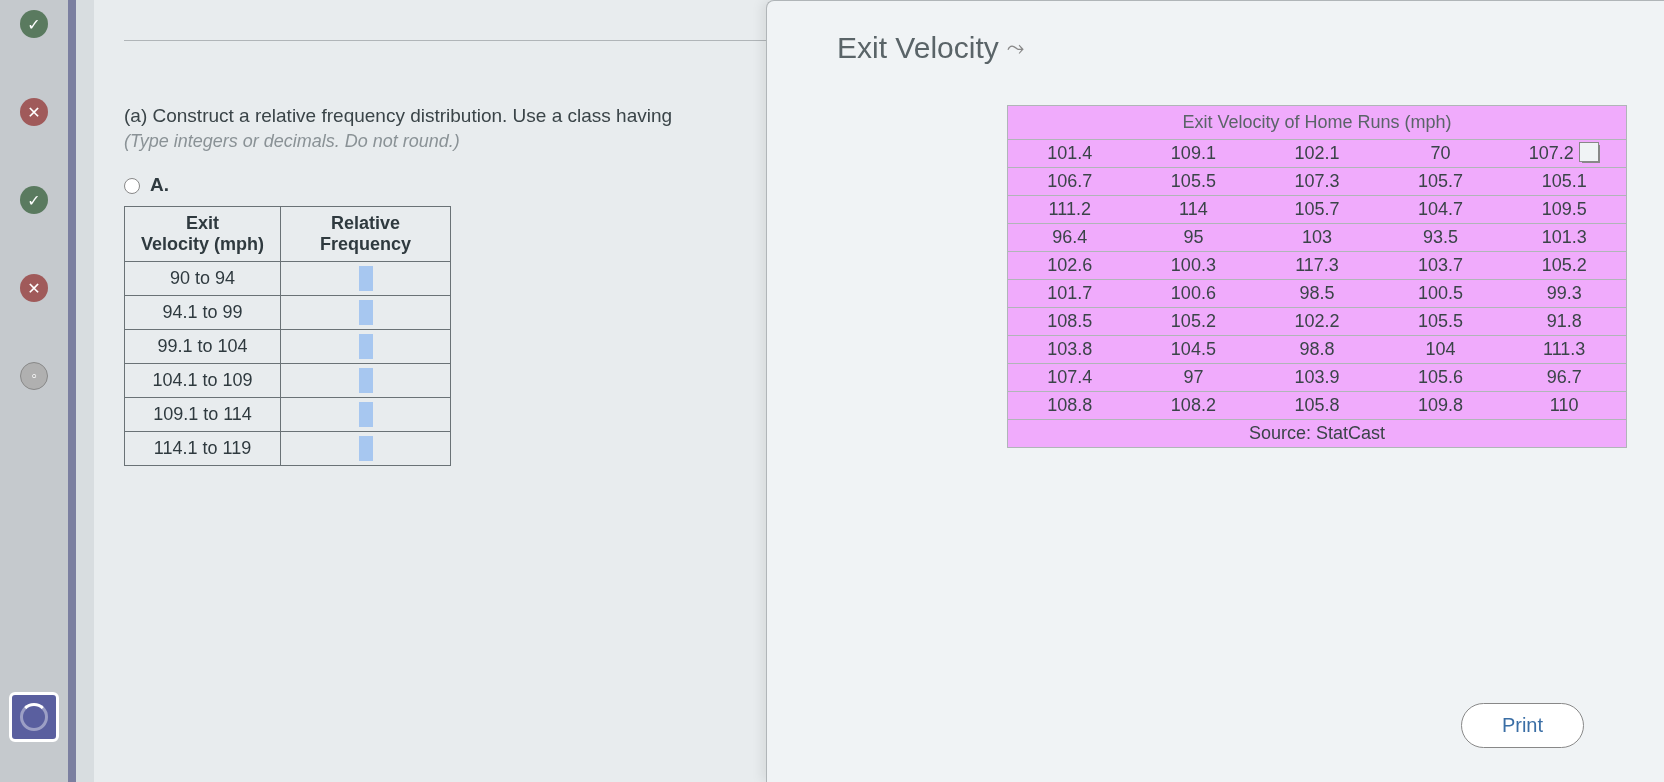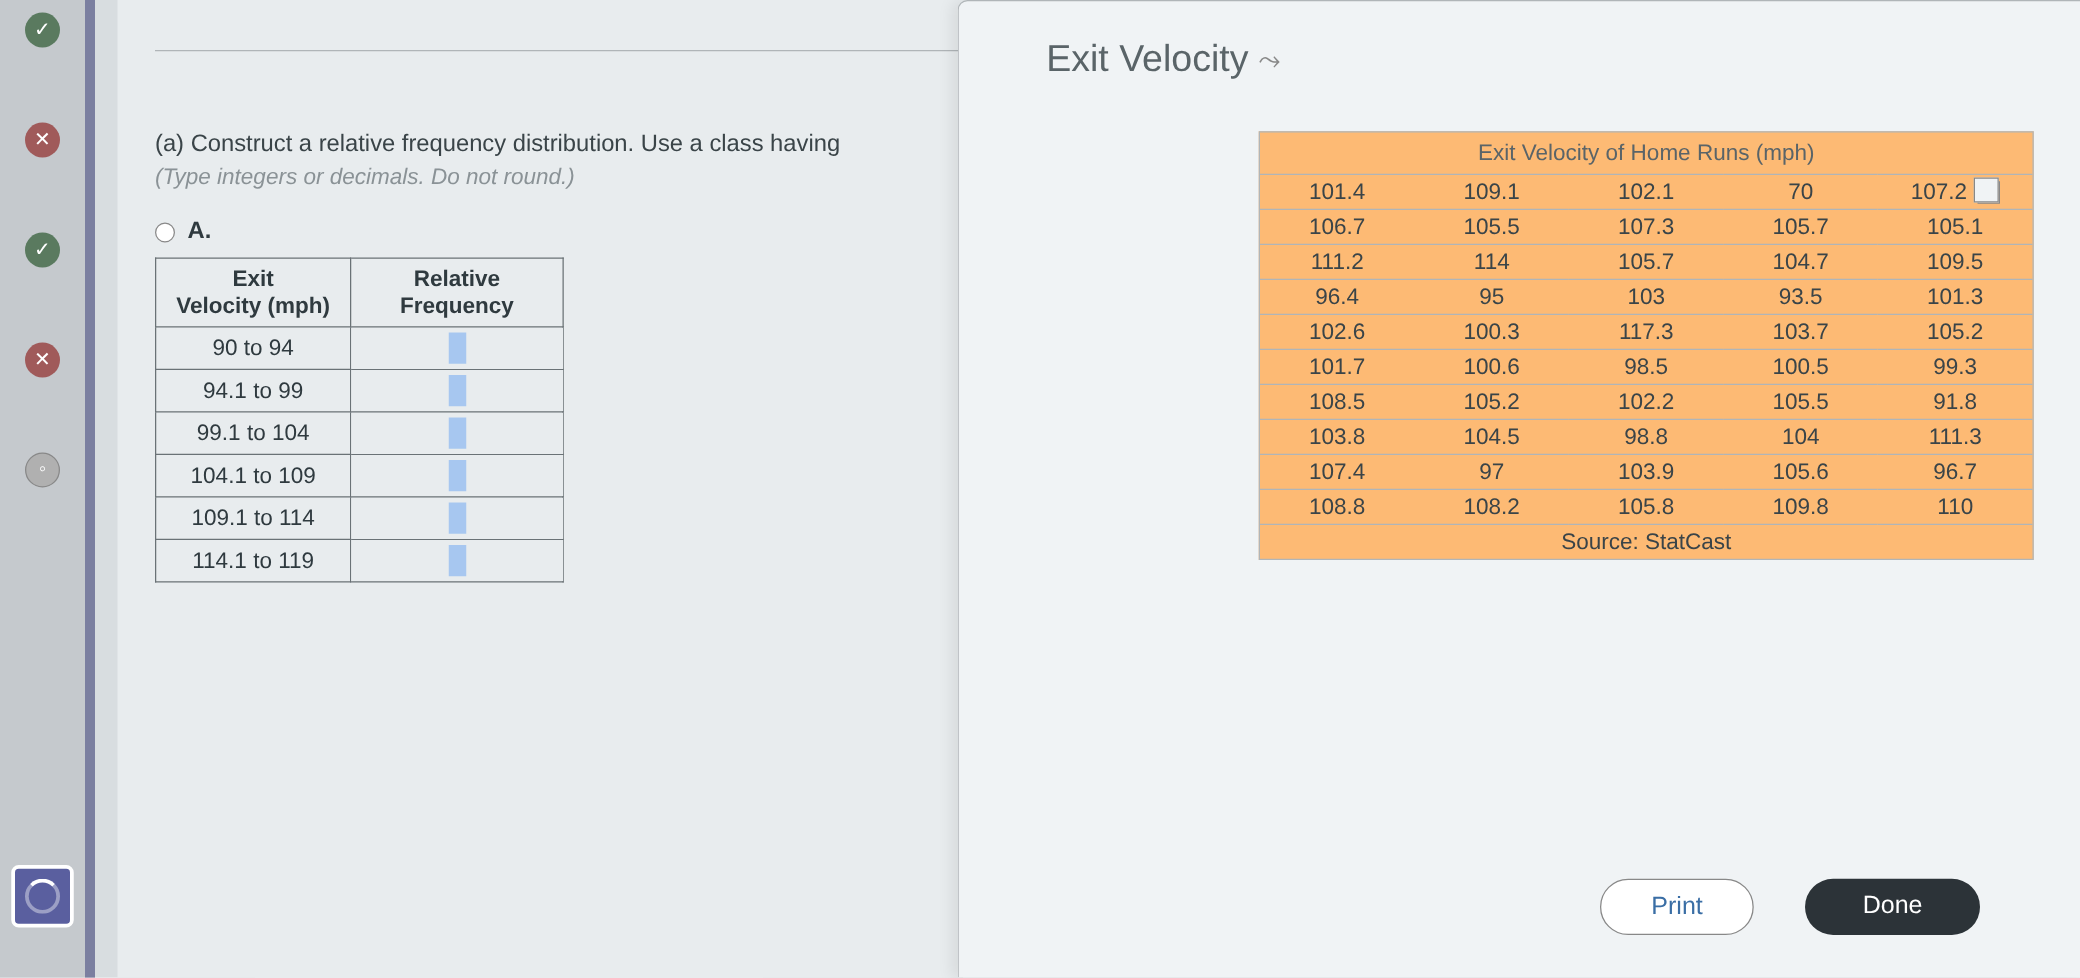--- a/index.html
+++ b/index.html
@@ -160,21 +160,21 @@
       gap:8px;
     }
     .cursor-icon{
       font-size:22px;
       color:#888;
     }
     .data-box {
       margin-left: 170px;
       border: 1px solid #b0b5b8;
       padding: 0;
-      background: #fdba74;
+      background: #f0abfc;
       width: 620px;
     }
     .data-title {
       text-align: center;
       font-size: 18px;
       color: #5a6468;
       padding: 6px;
     }
     .data-table {
       border-collapse: collapse;
@@ -380,15 +380,14 @@
           </tr>
           <tr class="source-row">
             <td colspan="5">Source: StatCast</td>
           </tr>
         </tbody>
     </table>
   </div>
 
   <div class="popup-buttons">
     <div class="btn btn-print">Print</div>
-    <div class="btn btn-done">Done</div>
   </div>
 </div>
 
 </body></html>

